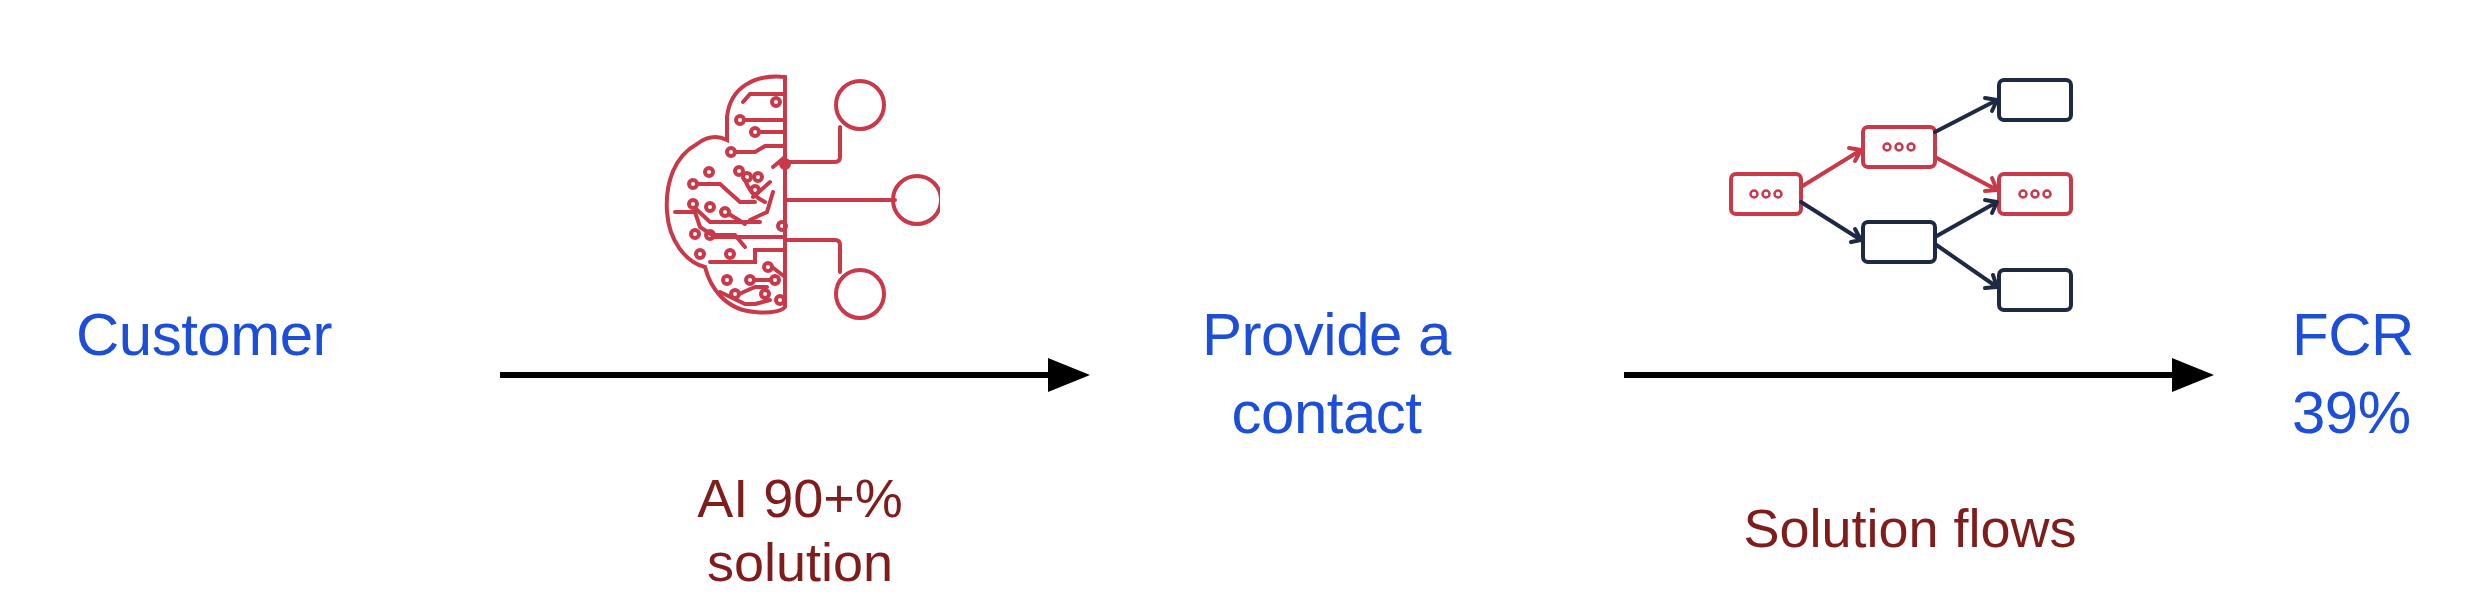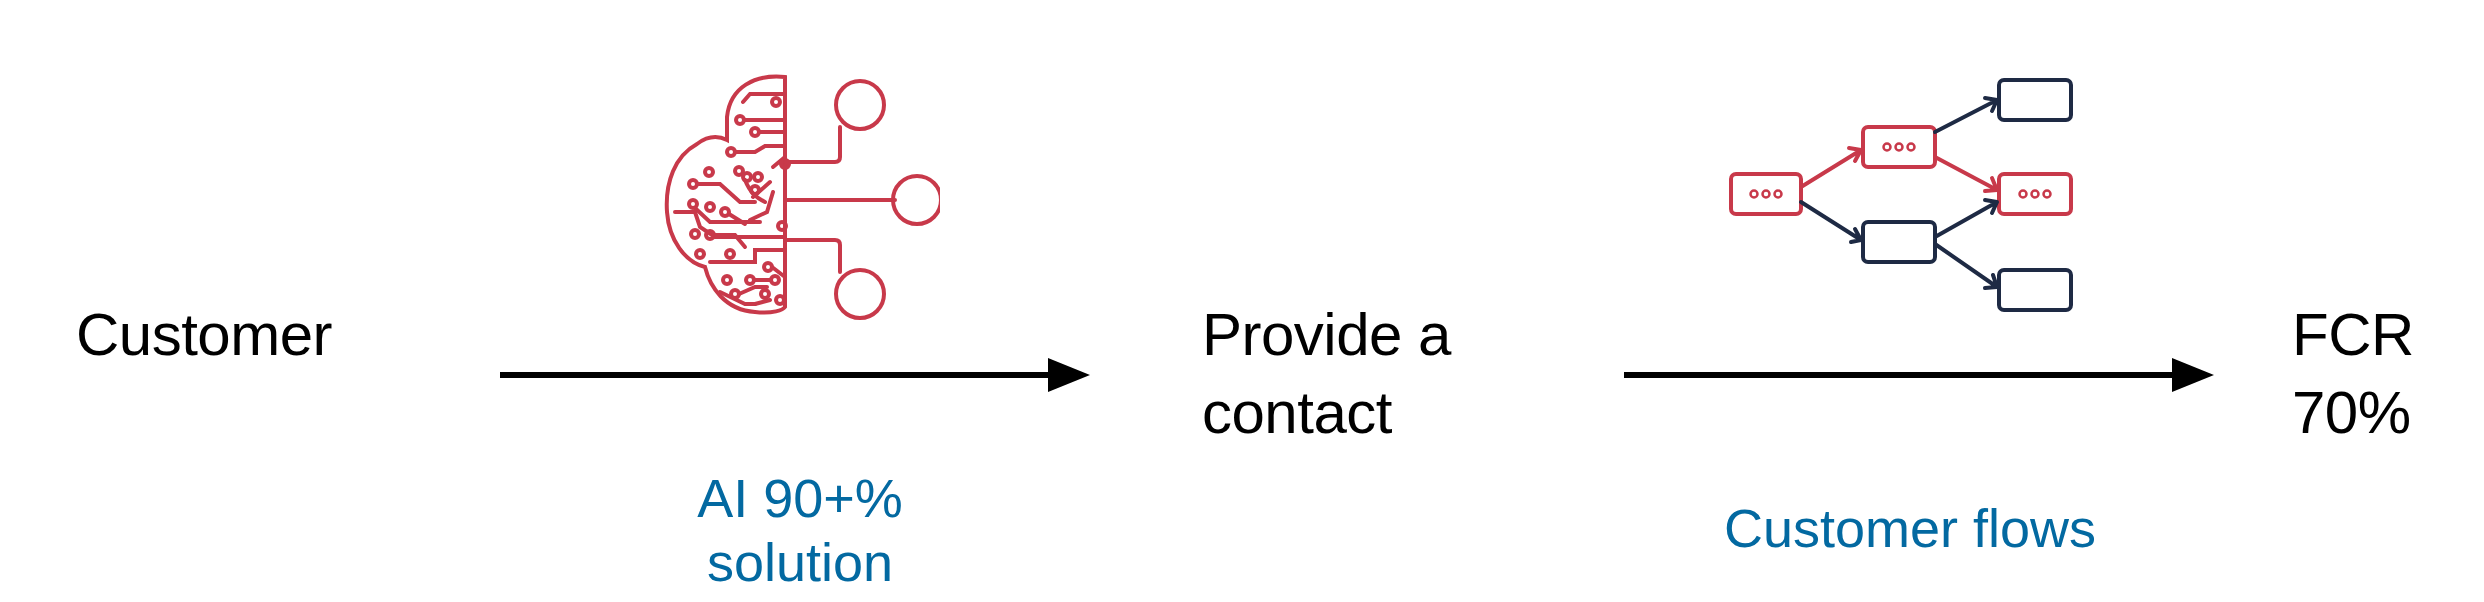--- a/index.html
+++ b/index.html
@@ -1,39 +1,39 @@
 <!DOCTYPE html>
 <html><head>
 <meta charset="utf-8">
 <style>
   html, body { margin: 0; padding: 0; background: #ffffff; }
   body { width: 2484px; height: 602px; position: relative; overflow: hidden;
          font-family: "Liberation Sans", "DejaVu Sans", sans-serif; }
-  .label { position: absolute; color: #000000; font-size: 60px; line-height: 78px; letter-spacing: -0.5px; }
+  .label { position: absolute; color: #1d4ed8; font-size: 60px; line-height: 78px; letter-spacing: -0.5px; }
   .label span { display: block; }
-  .caption { position: absolute; color: #0369a1; font-size: 54px; line-height: 64px; text-align: center; }
+  .caption { position: absolute; color: #7f1d1d; font-size: 54px; line-height: 64px; text-align: center; }
   .caption span { display: block; }
   .arrow { position: absolute; }
   .icon { position: absolute; }
 </style>
 </head>
 <body>
 
 <div class="label" style="left:76px; top:296px;">
   <span>Customer</span>
 </div>
 
-<div class="label" style="left:1202px; top:296px;">
+<div class="label" style="left:1202px; top:296px;text-align:center;">
   <span>Provide a</span>
   <span>contact</span>
 </div>
 
 <div class="label" style="left:2292px; top:296px;">
   <span>FCR</span>
-  <span>70%</span>
+  <span>39%</span>
 </div>
 
 <svg class="arrow" style="left:500px; top:355px;" width="595" height="40" viewBox="0 0 595 40">
   <line x1="0" y1="20" x2="552" y2="20" stroke="#000" stroke-width="6"></line>
   <polygon points="548,3 590,20 548,37" fill="#000"></polygon>
 </svg>
 
 <svg class="arrow" style="left:1624px; top:355px;" width="595" height="40" viewBox="0 0 595 40">
   <line x1="0" y1="20" x2="552" y2="20" stroke="#000" stroke-width="6"></line>
   <polygon points="548,3 590,20 548,37" fill="#000"></polygon>
@@ -127,14 +127,14 @@
   <path d="M210,165 L272,130 M260,128 L272,130 L267,141" stroke="#1e2a44"></path>
   <path d="M210,172 L272,215 M260,216 L272,215 L268,203" stroke="#1e2a44"></path>
 </svg>
 
 <div class="caption" style="left:600px; top:466px; width:400px;">
   <span>AI 90+%</span>
   <span>solution</span>
 </div>
 
 <div class="caption" style="left:1660px; top:496px; width:500px;">
-  <span>Customer flows</span>
+  <span>Solution flows</span>
 </div>
 
 </body></html>

